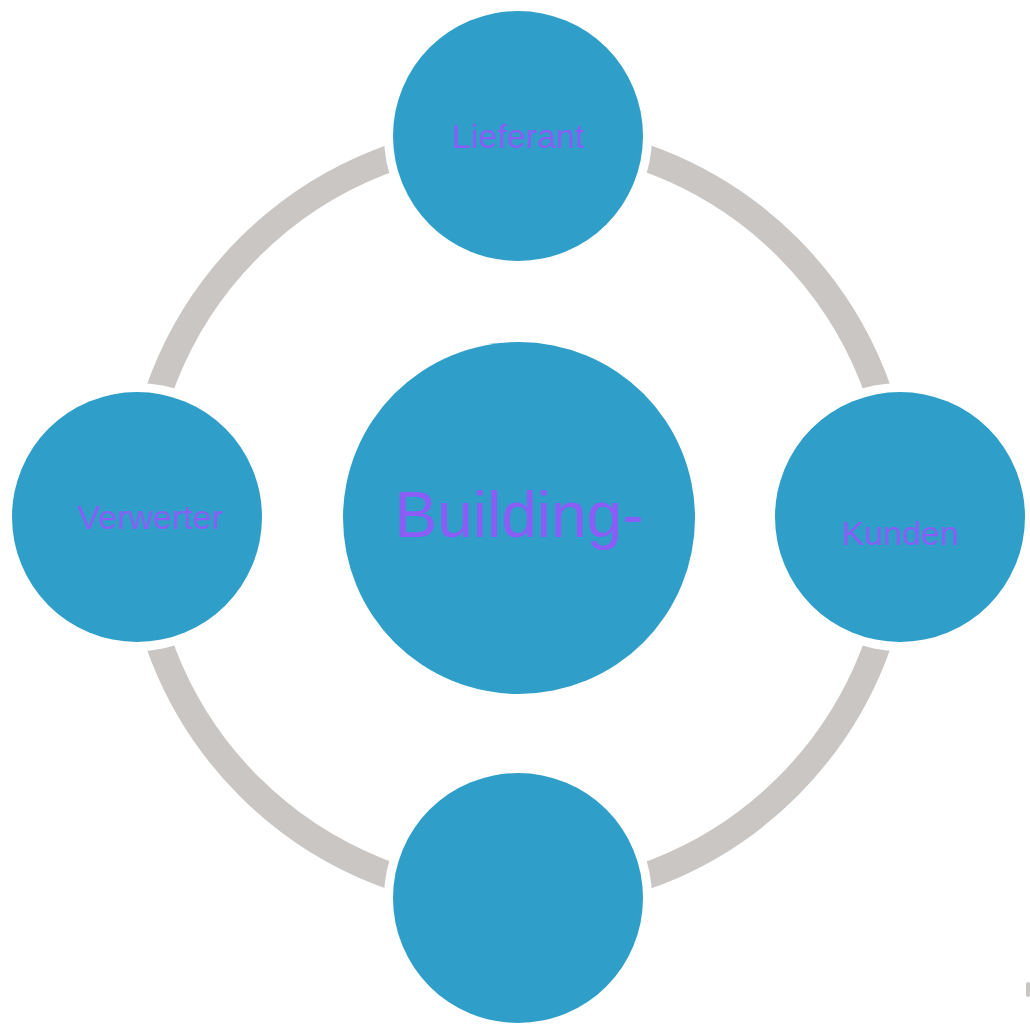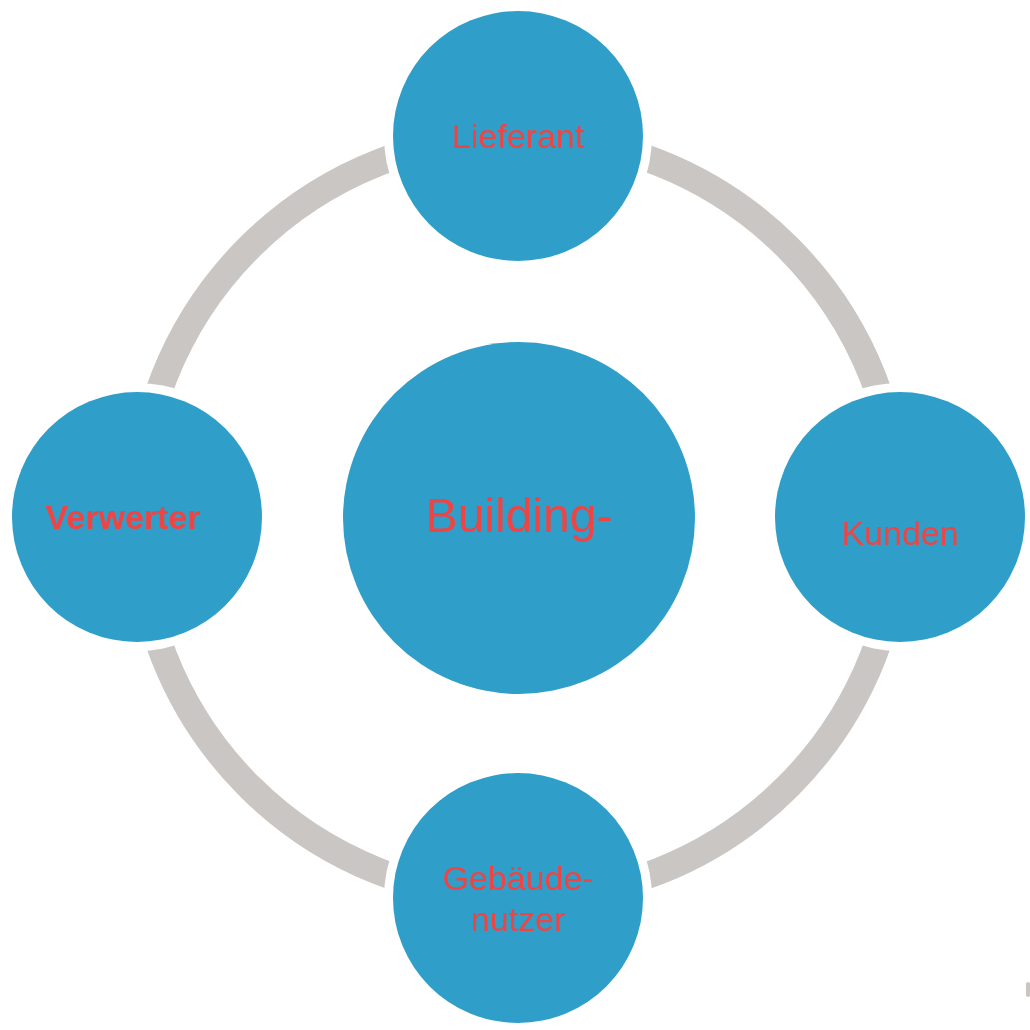--- a/index.html
+++ b/index.html
@@ -18,42 +18,42 @@
   .diagram-svg {
     position: absolute;
     left: 0;
     top: 0;
     width: 1030px;
     height: 1030px;
   }
   .node-label {
     position: absolute;
     transform: translate(-50%, -50%);
-    color: #ef4444;
+    color: #8b5cf6;
     text-align: center;
     white-space: nowrap;
     pointer-events: none;
   }
   .node-label .line {
     display: block;
   }
   .center-label {
-    font-size: 48px;
+    font-size: 64px;
     line-height: 1.55;
     font-weight: 400;
   }
   .satellite-label {
     font-size: 34px;
     line-height: 1.2;
     font-weight: 400;
   }
   .label-top       { left: 518px; top: 136px; }
   .label-right     { left: 900px; top: 517px; margin-top: 16px; }
   .label-bottom    { left: 518px; top: 899px; }
-  .label-left      { left: 123px; top: 517px; font-weight: bold; }
+  .label-left      { left: 150px; top: 517px; }
   .label-center    { left: 519px; top: 516px; }
   .stray-mark {
     position: absolute;
     left: 1026px;
     top: 982px;
     width: 4px;
     height: 15px;
     border-radius: 2px;
     background: #c9c6c3;
   }
@@ -85,24 +85,20 @@
   </div>
 
   <div class="node-label satellite-label label-top">
     <span class="line">Lieferant</span>
   </div>
 
   <div class="node-label satellite-label label-right">
     <span class="line">Kunden</span>
   </div>
 
-  <div class="node-label satellite-label label-bottom">
-    <span class="line">Gebäude-</span>
-    <span class="line">nutzer</span>
-  </div>
 
   <div class="node-label satellite-label label-left">
     <span class="line">Verwerter</span>
   </div>
 
   <div class="stray-mark"></div>
 
 </div>
 
 </body></html>

